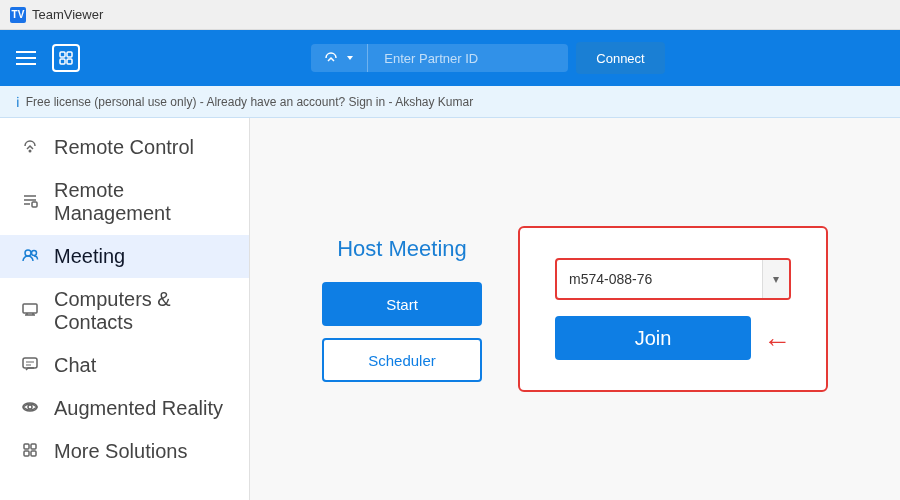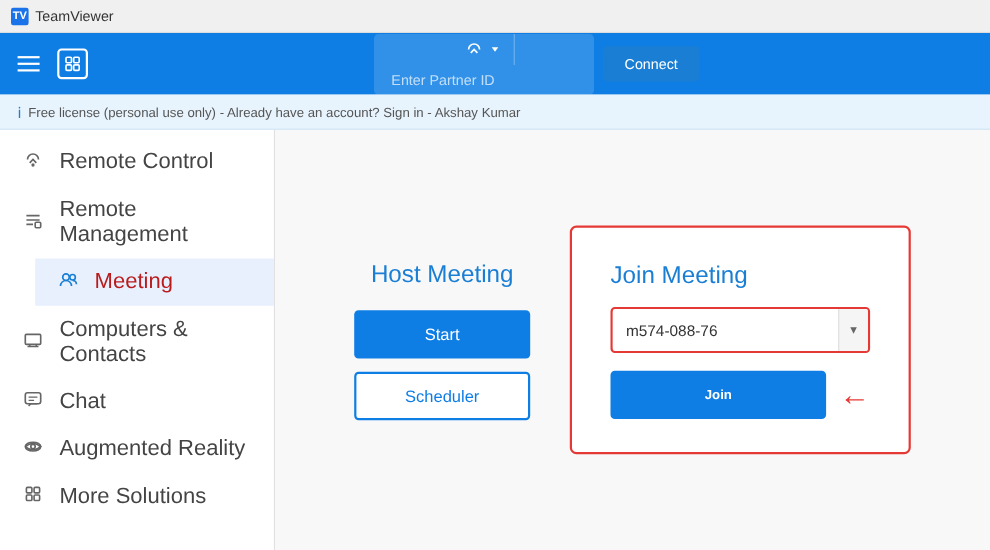--- a/index.html
+++ b/index.html
@@ -59,21 +59,20 @@
       justify-content: center;
       align-items: center;
       gap: 0;
     }
     .partner-id-section {
       display: flex;
       align-items: center;
       background: rgba(255,255,255,0.15);
       border-radius: 4px;
       overflow: hidden;
-      flex-direction: column;
     }
     .partner-id-mode {
       display: flex;
       align-items: center;
       padding: 6px 12px;
       color: white;
       font-size: 13px;
       gap: 6px;
       border-right: 1px solid rgba(255,255,255,0.3);
     }
@@ -134,22 +133,21 @@
       align-items: center;
       padding: 10px 20px;
       gap: 14px;
       cursor: pointer;
       font-size: 14px;
       color: #444;
       transition: background 0.1s;
     }
     .sidebar-item.active {
       background: #e8f0fe;
-      color: #b91c1c;
-      margin-left: 32px;
+      color: #0f172a;
     }
     .sidebar-item.active .sidebar-icon { color: #1a7fd4; }
     .sidebar-icon {
       width: 20px;
       text-align: center;
       font-size: 16px;
       color: #666;
       flex-shrink: 0;
     }
     .sidebar-label { font-size: 20px; }
@@ -256,23 +254,22 @@
       align-items: center;
       gap: 12px;
     }
     .join-btn {
       flex: 1;
       height: 44px;
       background: #0e7ee4;
       color: white;
       border: none;
       border-radius: 4px;
-      font-size: 12px;
-      cursor: pointer;
-      font-weight: bold;
+      font-size: 20px;
+      cursor: pointer;
     }
     .arrow-icon {
       font-size: 28px;
       color: #e53935;
       line-height: 1;
     }
   </style>
 </head>
 <body>
 
@@ -396,21 +393,20 @@
 
   <div class="content-area">
 
     <div class="host-section">
       <div class="section-title">Host Meeting</div>
       <button class="start-btn">Start</button>
       <button class="scheduler-btn">Scheduler</button>
     </div>
 
     <div class="join-section">
-      <div class="join-title">Join Meeting</div>
       <div>
         <div class="meeting-id-row">
           <div class="meeting-id-input-wrapper">
             <input class="meeting-id-input" type="text" value="m574-088-76" style="">
             <button class="dropdown-btn">▾</button>
           </div>
         </div>
       </div>
       <div class="join-row">
         <button class="join-btn">Join</button>

